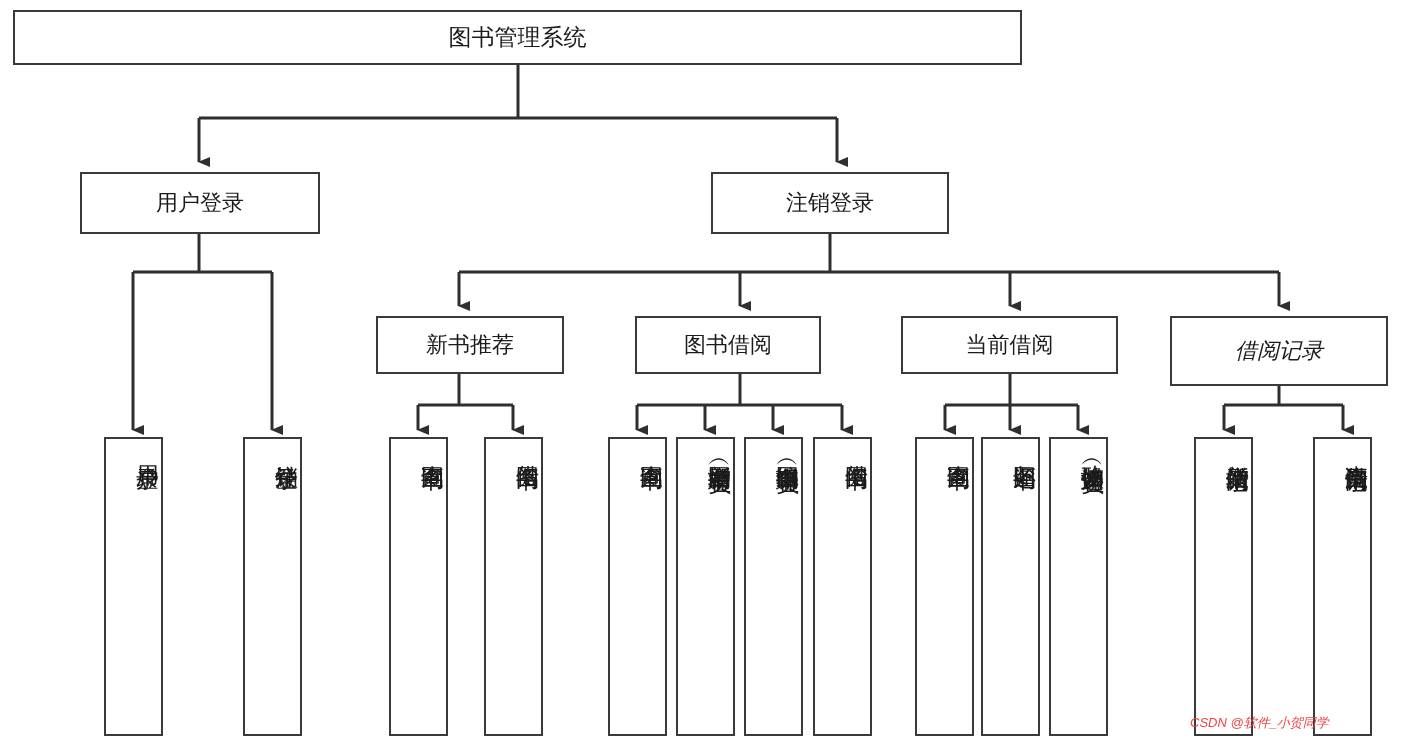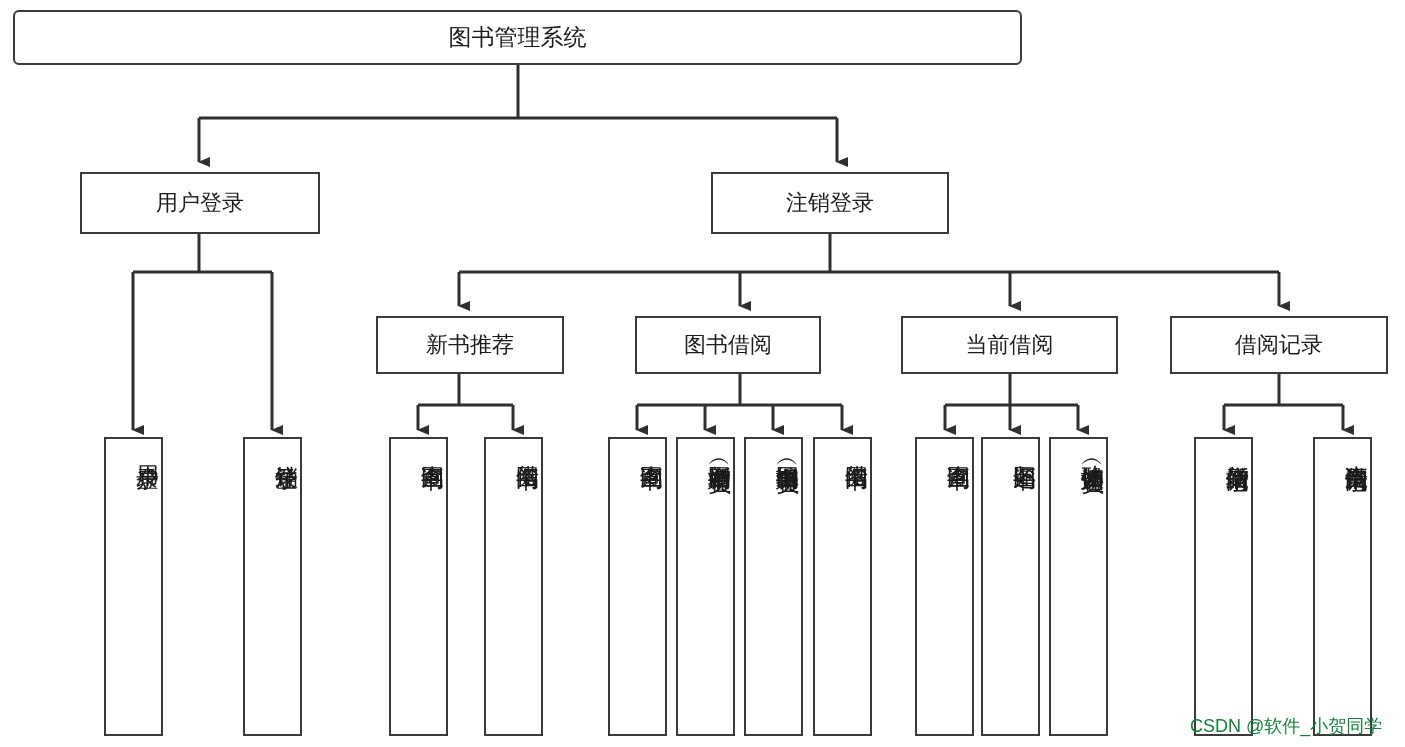--- a/index.html
+++ b/index.html
@@ -36,21 +36,20 @@
     justify-content: center;
     color: #1b1b1b;
     line-height: 1.18;
     text-align: center;
   }
   .node.h {
     font-size: 22px;
   }
   .node.root {
     font-size: 23px;
-    border-radius: 6px;
   }
   .node.v {
     writing-mode: vertical-rl;
     text-orientation: upright;
     align-items: flex-start;
     justify-content: flex-start;
     font-size: 23px;
     letter-spacing: 1px;
     padding-top: 8px;
   }
@@ -62,24 +61,25 @@
   }
   .node.h .label,
   .node.root .label {
     display: block;
     white-space: nowrap;
   }
   #watermark {
     position: absolute;
     left: 1190px;
     top: 714px;
-    font-size: 18px;
-    color: #15803d;
+    font-size: 13px;
+    color: #ef4444;
     white-space: nowrap;
     pointer-events: none;
+    font-style: italic;
   }
 </style>
 </head>
 <body>
 
 <div id="canvas">
 
   <svg class="edges" viewBox="0 0 1405 747">
     <defs>
       <marker id="arw" markerWidth="10" markerHeight="12" refX="5" refY="11" orient="auto" markerUnits="userSpaceOnUse">
@@ -143,21 +143,21 @@
 
   <div class="node h" style="left:360px; top:316px; width:188px; height:58px;margin-left:16px;">
     <span class="label">新书推荐</span>
   </div>
   <div class="node h" style="left:635px; top:316px; width:186px; height:58px;">
     <span class="label">图书借阅</span>
   </div>
   <div class="node h" style="left:901px; top:316px; width:217px; height:58px;">
     <span class="label">当前借阅</span>
   </div>
-  <div class="node h" style="left:1170px; top:316px; width:218px; height:58px;">
+  <div class="node h" style="left:1170px; top:316px; width:218px; height:70px;font-style:italic;">
     <span class="label">借阅记录</span>
   </div>
 
   <div class="node v" style="left:104px; top:437px; width:59px; height:299px;">
     <span class="label">用户登录</span>
   </div>
   <div class="node v" style="left:243px; top:437px; width:59px; height:299px;">
     <span class="label">注销登录</span>
   </div>
 

